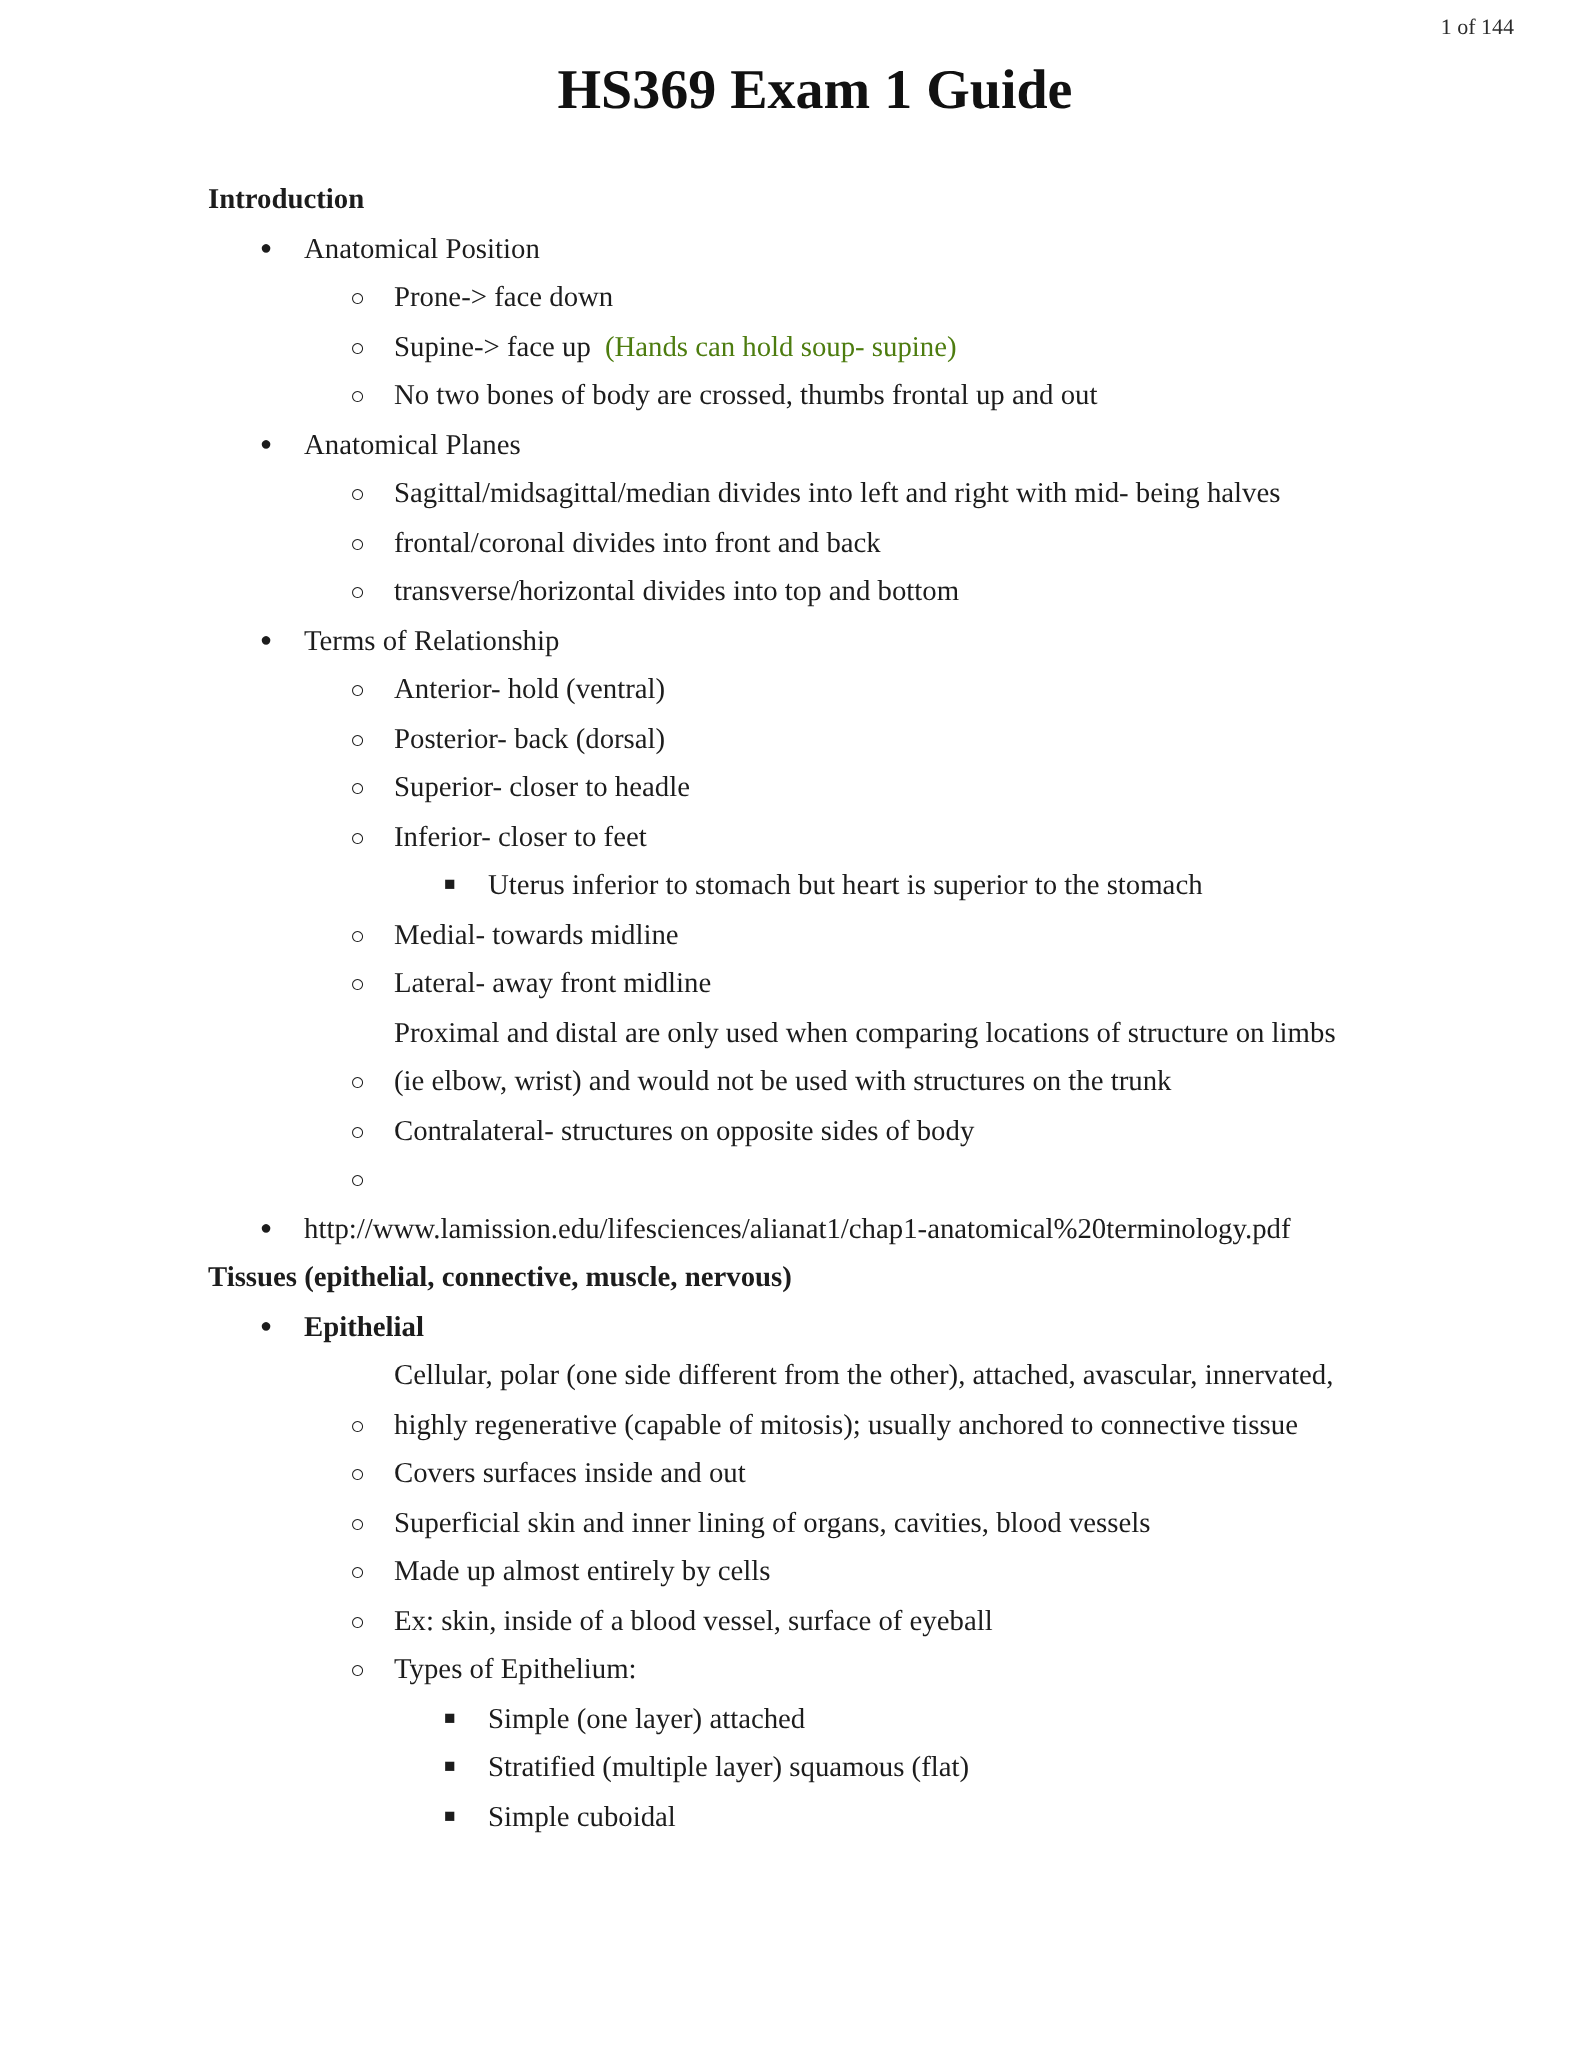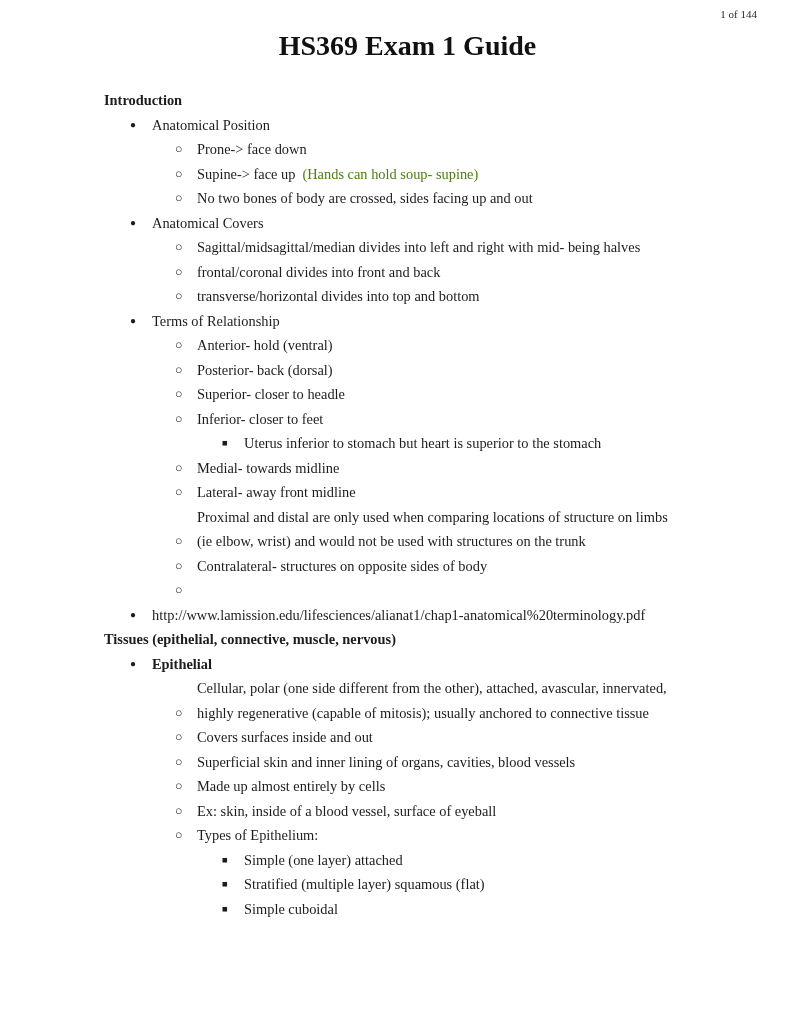--- a/index.html
+++ b/index.html
@@ -102,27 +102,27 @@
       </div>
       <div class="item level-2">
         <span class="bullet">○</span>
         <span class="text">
           <span class="line"><span>Supine-&gt; face up</span><span class="cyan-note" style="color: #4d7c0f;">(Hands can hold soup- supine)</span></span>
         </span>
       </div>
       <div class="item level-2">
         <span class="bullet">○</span>
         <span class="text">
-          <span class="line"><span>No two bones of body are crossed, sides facing up and out</span></span>
-        </span>
-      </div>
-      <div class="item level-1">
-        <span class="bullet">●</span>
-        <span class="text">
-          <span class="line"><span>Anatomical Covers</span></span>
+          <span class="line"><span>No two bones of body are crossed, thumbs frontal up and out</span></span>
+        </span>
+      </div>
+      <div class="item level-1">
+        <span class="bullet">●</span>
+        <span class="text">
+          <span class="line"><span>Anatomical Planes</span></span>
         </span>
       </div>
       <div class="item level-2">
         <span class="bullet">○</span>
         <span class="text">
           <span class="line"><span>Sagittal/midsagittal/median divides into left and right with mid- being halves</span></span>
         </span>
       </div>
       <div class="item level-2">
         <span class="bullet">○</span>

